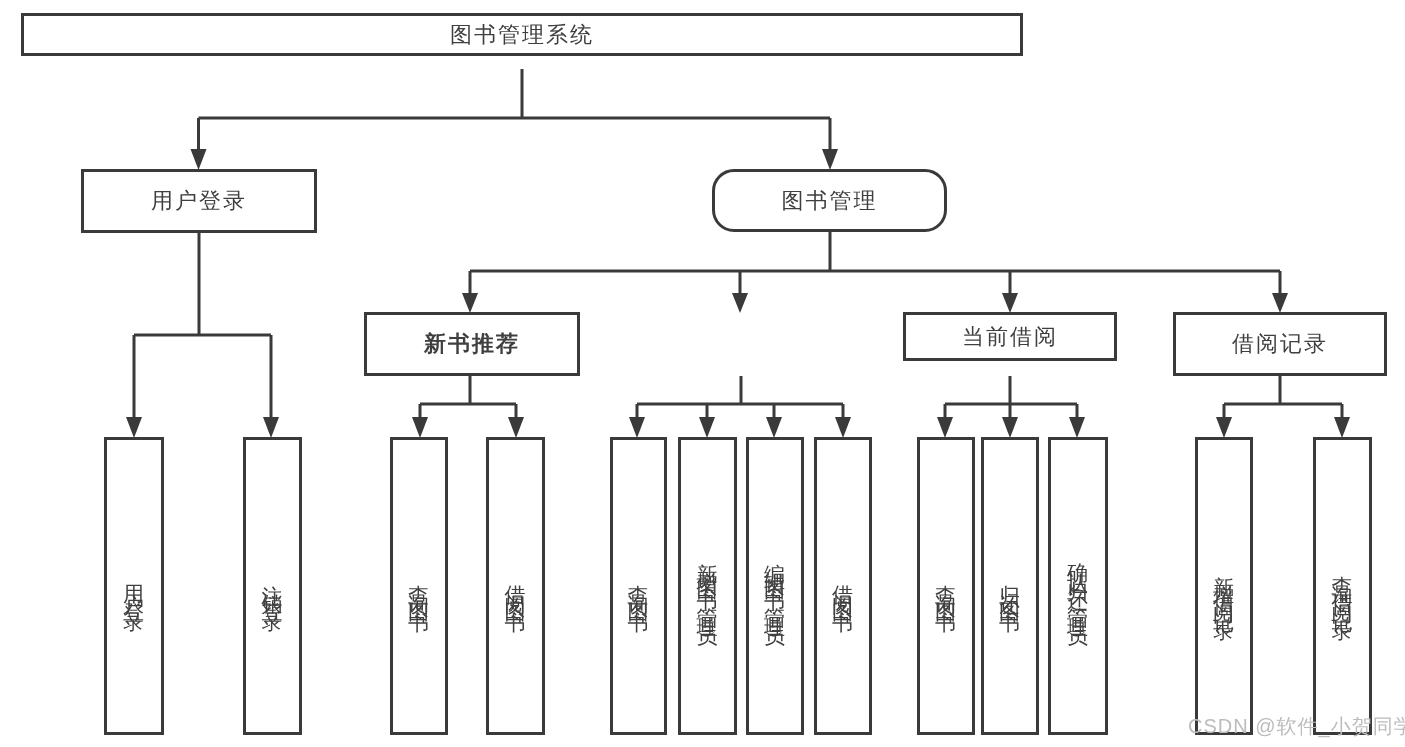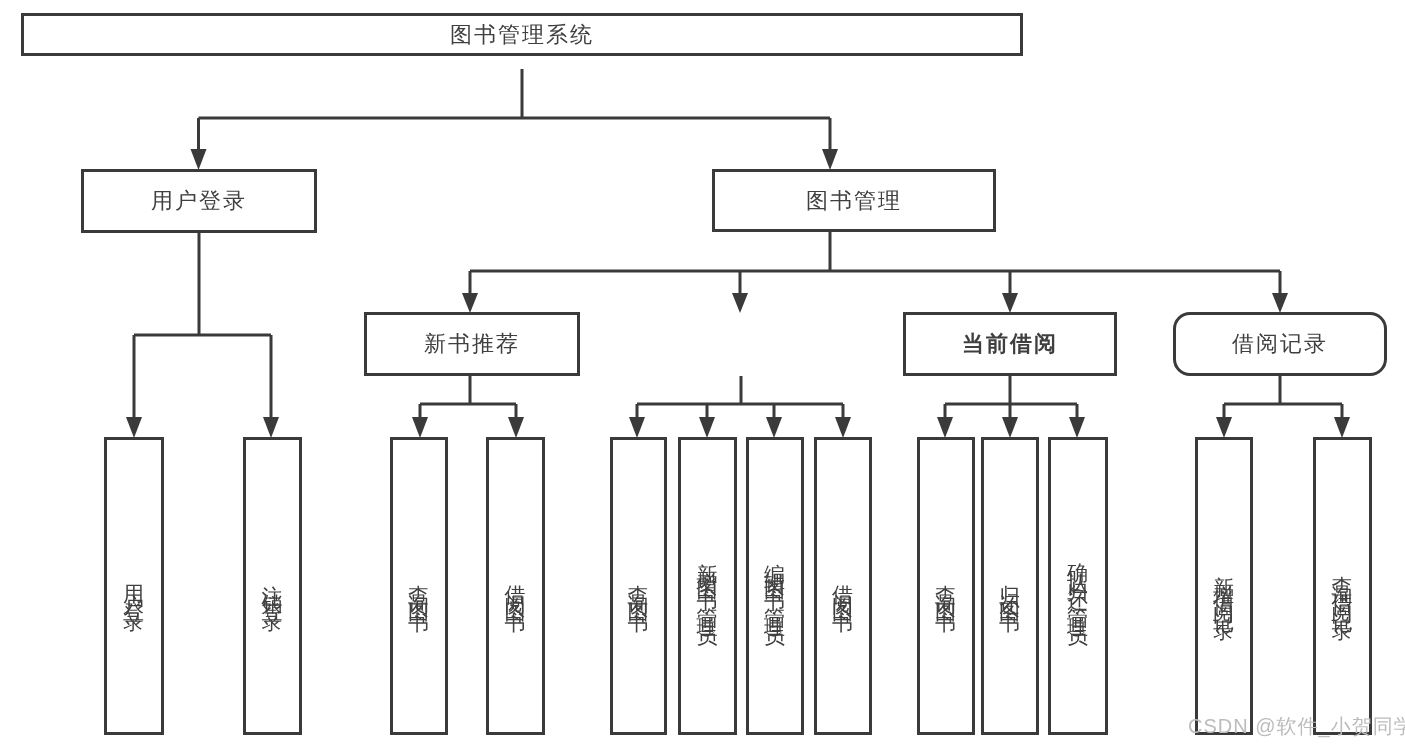--- a/index.html
+++ b/index.html
@@ -42,25 +42,25 @@
     font-size: 21px;
     writing-mode: vertical-rl;
     text-orientation: mixed;
     letter-spacing: 9px;
     line-height: 1;
     white-space: nowrap;
   }
   
   .n-root            { left: 21px;   top: 13px;  width: 1002px; height: 43px; }
   .n-user-login      { left: 81px;   top: 169px; width: 236px;  height: 64px; }
-  .n-book-mgmt       { left: 712px;  top: 169px; width: 284px;  height: 63px; }
-  .n-new-book-rec    { left: 364px;  top: 312px; width: 216px;  height: 64px; }
+  .n-book-mgmt       { left: 712px;  top: 169px; width: 235px;  height: 63px; border-radius: 22px; }
+  .n-new-book-rec    { left: 364px;  top: 312px; width: 216px;  height: 64px; font-weight: bold; }
   .n-book-borrow     { left: 636px;  top: 312px; width: 212px;  height: 64px; }
-  .n-current-borrow  { left: 903px;  top: 312px; width: 214px;  height: 64px; font-weight: bold; }
-  .n-borrow-records  { left: 1173px; top: 312px; width: 214px;  height: 64px; border-radius: 17px; }
+  .n-current-borrow  { left: 903px;  top: 312px; width: 214px;  height: 49px; }
+  .n-borrow-records  { left: 1173px; top: 312px; width: 214px;  height: 64px; }
   .leaf { top: 437px; height: 298px; }
   .lf-1  { left: 104px;  width: 60px; }
   .lf-2  { left: 243px;  width: 59px; }
   .lf-3  { left: 390px;  width: 58px; }
   .lf-4  { left: 486px;  width: 59px; }
   .lf-5  { left: 610px;  width: 57px; }
   .lf-6  { left: 678px;  width: 59px; }
   .lf-7  { left: 746px;  width: 58px; }
   .lf-8  { left: 814px;  width: 58px; }
   .lf-9  { left: 917px;  width: 58px; }

